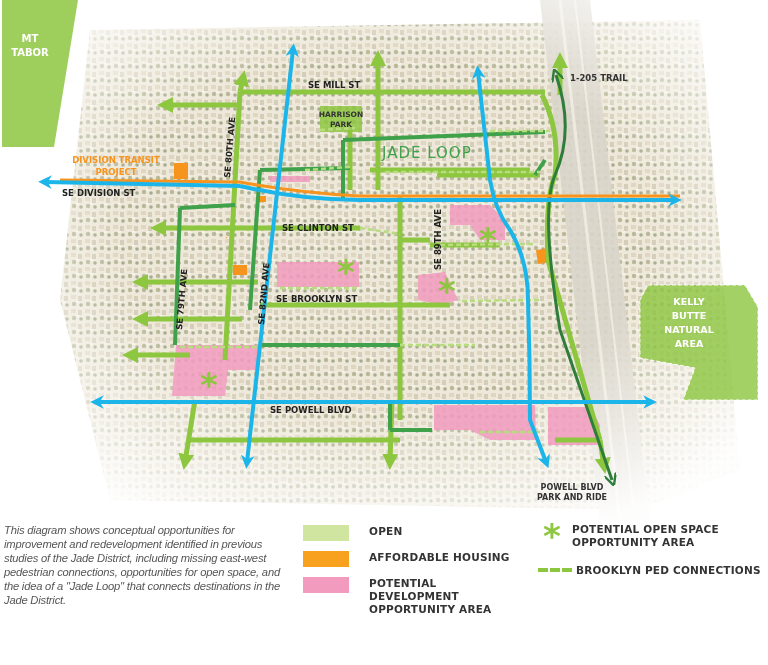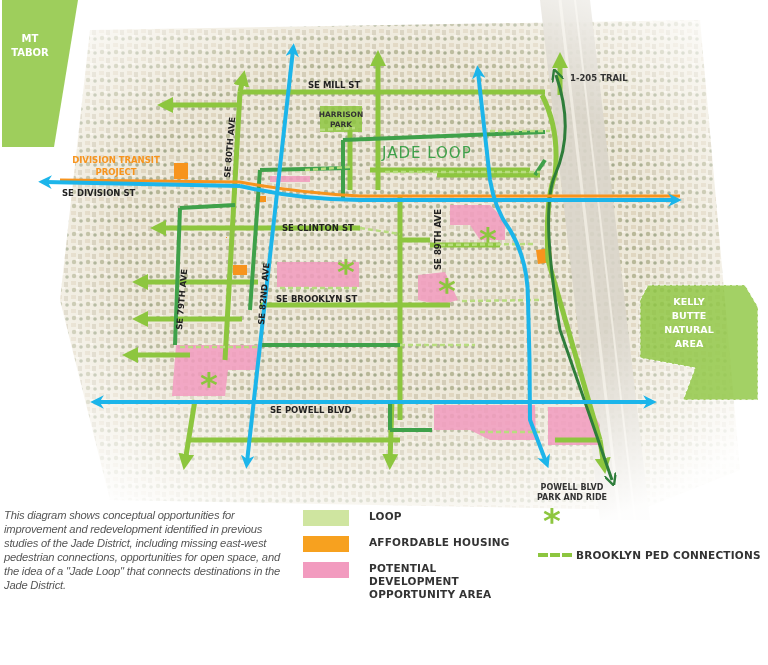--- a/index.html
+++ b/index.html
@@ -1,19 +1,19 @@
 <!DOCTYPE html>
 <html><head>
 <meta charset="utf-8">
 <style>
   html,body{margin:0;padding:0;background:#ffffff;}
   body{width:768px;height:665px;position:relative;overflow:hidden;font-family:"Liberation Sans",sans-serif;}
   #map{position:absolute;left:0;top:0;width:768px;height:520px;}
   .lbl{font-family:"DejaVu Sans",sans-serif;font-weight:bold;}
-  #legend{position:absolute;left:0;top:494px;width:768px;height:145px;}
+  #legend{position:absolute;left:0;top:509px;width:768px;height:145px;}
   .caption{position:absolute;left:4px;top:14px;width:292px;font-family:"Liberation Sans",sans-serif;font-style:italic;font-size:11.2px;line-height:14px;color:#555;letter-spacing:-0.2px;}
   .leg-item{position:absolute;display:flex;align-items:flex-start;}
   .swatch{width:46px;height:16px;margin-right:20px;flex:none;}
   .leg-text{font-family:"DejaVu Sans",sans-serif;font-weight:bold;font-size:10.5px;line-height:13px;color:#333;letter-spacing:0.2px;}
   .leg-text.multi{width:140px;}
   .star{font-family:"DejaVu Sans",sans-serif;font-weight:bold;color:#8dc63f;font-size:34px;line-height:26px;width:28px;text-align:center;margin-right:6px;}
   .dash{display:flex;gap:2px;margin-right:4px;margin-top:4px;}
   .dash span{display:block;width:10px;height:4px;background:#8dc63f;}
 </style>
 </head>
@@ -190,33 +190,34 @@
     <text class="lbl" x="572" y="490" font-size="8" fill="#333" text-anchor="middle">POWELL BLVD</text>
     <text class="lbl" x="572" y="500" font-size="8" fill="#333" text-anchor="middle">PARK AND RIDE</text>
   </g>
 </svg>
 
 <div id="legend">
   <div class="caption">This diagram shows conceptual opportunities for improvement and redevelopment identified in previous studies of the Jade District, including missing east-west pedestrian connections, opportunities for open space, and the idea of a "Jade Loop" that connects destinations in the Jade District.</div>
 
   <div class="leg-item" style="left:303px;top:16px;">
     <div class="swatch" style="background:#cfe5a0"></div>
-    <div class="leg-text">LOOP</div>
+    <div class="leg-text">OPEN</div>
   </div>
   <div class="leg-item" style="left:303px;top:42px;">
     <div class="swatch" style="background:#f7a11f"></div>
     <div class="leg-text">AFFORDABLE HOUSING</div>
   </div>
   <div class="leg-item" style="left:303px;top:68px;">
     <div class="swatch" style="background:#f29bbf"></div>
     <div class="leg-text multi">POTENTIAL DEVELOPMENT OPPORTUNITY AREA</div>
   </div>
 
   <div class="leg-item" style="left:538px;top:14px;">
     <div class="star">*</div>
+    <div class="leg-text" style="width:170px;">POTENTIAL OPEN SPACE OPPORTUNITY AREA</div>
   </div>
   <div class="leg-item" style="left:538px;top:55px;">
     <div class="dash">
         <span></span>
         <span></span>
         <span></span>
       </div>
     <div class="leg-text">BROOKLYN PED CONNECTIONS</div>
   </div>
 </div>

